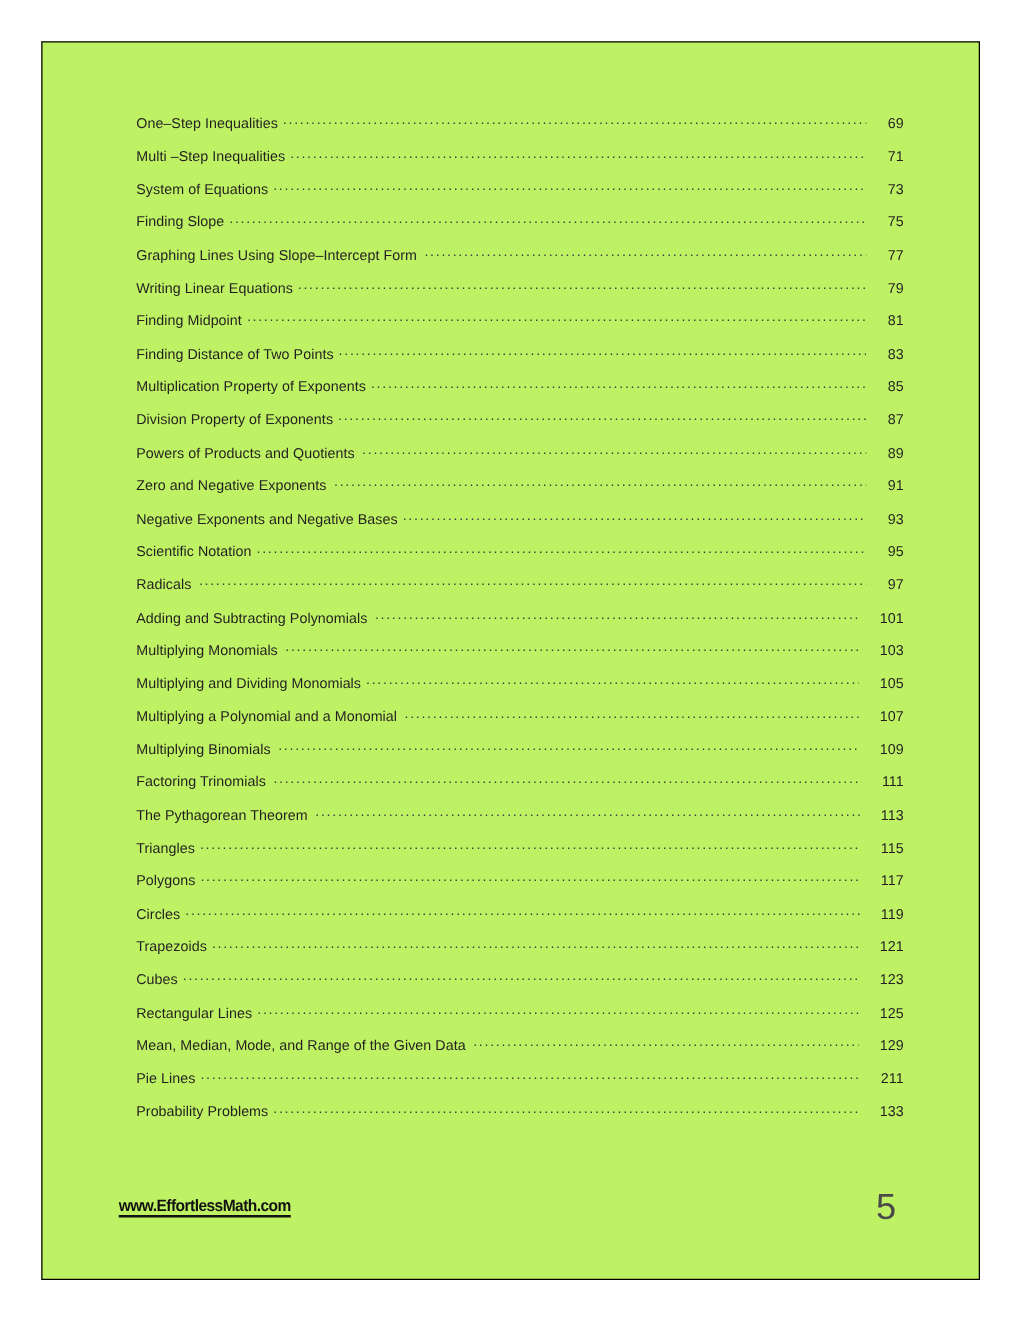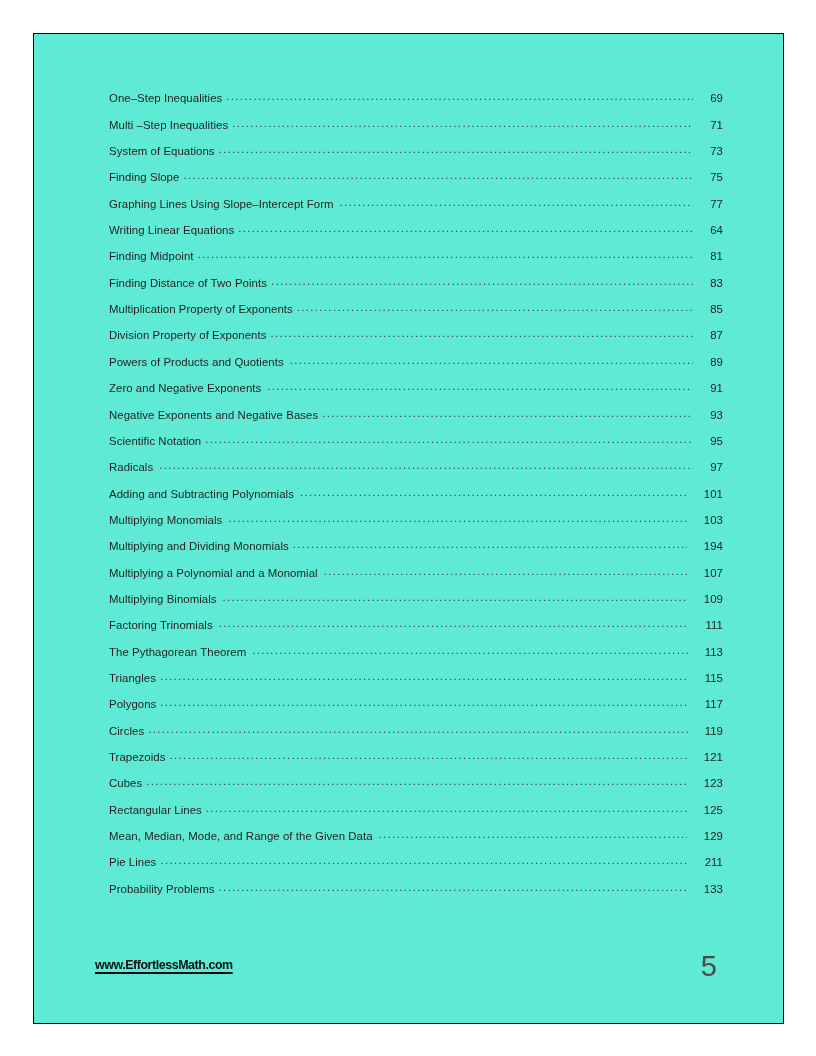--- a/index.html
+++ b/index.html
@@ -18,21 +18,21 @@
   }
 
   
   #page-frame {
     position: absolute;
     left: 33px;
     top: 33px;
     width: 751px;
     height: 991px;
     border: 1.6px solid #000000;
-    background: #5eead4;
+    background: #bef264;
   }
 
   
   #toc-list {
     position: absolute;
     left: 75px;      
     top: 57px;       
     width: 614px;    
   }
 
@@ -146,21 +146,21 @@
       <div class="toc-entry">
         <span class="toc-title">Graphing Lines Using Slope–Intercept Form</span>
         <span class="toc-gap wide"></span>
         <span class="toc-leader"></span>
         <span class="toc-page">77</span>
       </div>
       <div class="toc-entry">
         <span class="toc-title">Writing Linear Equations</span>
         <span class="toc-gap"></span>
         <span class="toc-leader"></span>
-        <span class="toc-page">64</span>
+        <span class="toc-page">79</span>
       </div>
       <div class="toc-entry">
         <span class="toc-title">Finding Midpoint</span>
         <span class="toc-gap"></span>
         <span class="toc-leader"></span>
         <span class="toc-page">81</span>
       </div>
       <div class="toc-entry">
         <span class="toc-title">Finding Distance of Two Points</span>
         <span class="toc-gap"></span>
@@ -218,21 +218,21 @@
       <div class="toc-entry">
         <span class="toc-title">Multiplying Monomials</span>
         <span class="toc-gap wide"></span>
         <span class="toc-leader"></span>
         <span class="toc-page">103</span>
       </div>
       <div class="toc-entry">
         <span class="toc-title">Multiplying and Dividing Monomials</span>
         <span class="toc-gap"></span>
         <span class="toc-leader"></span>
-        <span class="toc-page">194</span>
+        <span class="toc-page">105</span>
       </div>
       <div class="toc-entry">
         <span class="toc-title">Multiplying a Polynomial and a Monomial</span>
         <span class="toc-gap wide"></span>
         <span class="toc-leader"></span>
         <span class="toc-page">107</span>
       </div>
       <div class="toc-entry">
         <span class="toc-title">Multiplying Binomials</span>
         <span class="toc-gap wide"></span>

